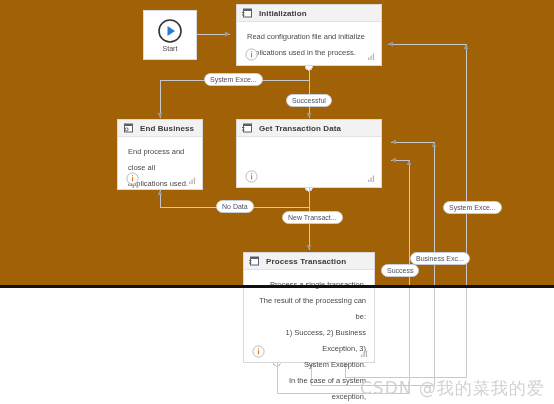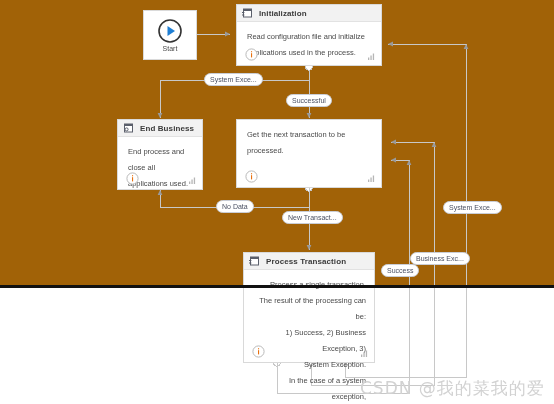--- a/index.html
+++ b/index.html
@@ -243,22 +243,28 @@
       </svg>
       <svg class="grip" viewBox="0 0 8 8">
         <rect x="0" y="5.5" width="1.3" height="2.5" fill="#b5b5b5"></rect>
         <rect x="2.4" y="3.5" width="1.3" height="4.5" fill="#b5b5b5"></rect>
         <rect x="4.8" y="1.5" width="1.3" height="6.5" fill="#b5b5b5"></rect>
       </svg>
     </div>
   </div>
 
   <div class="node" style="left:236px; top:119px; width:146px; height:69px;">
-    <div class="node-body">
-      <div class="node-desc">Get the next transaction to be processed.</div>
+    <div class="node-header">
+      <svg class="hdr-icon" viewBox="0 0 11 11">
+        <rect x="1.5" y="1" width="8" height="8" fill="#ffffff" stroke="#5a5f6b" stroke-width="1"></rect>
+        <rect x="1.5" y="1" width="8" height="2" fill="#5a5f6b"></rect>
+        <rect x="0" y="4" width="2.4" height="1" fill="#5a5f6b"></rect>
+        <rect x="0" y="6.5" width="2.4" height="1" fill="#5a5f6b"></rect>
+      </svg>
+      <span class="node-title">Get Transaction Data</span>
     </div>
     <div class="node-footer">
       <svg class="info-icon" viewBox="0 0 13 13">
         <circle cx="6.5" cy="6.5" r="5.6" fill="#ffffff" stroke="#b9b9b9" stroke-width="1"></circle>
         <rect x="6" y="3.2" width="1.1" height="1.1" fill="#e8700f"></rect>
         <rect x="6" y="5.2" width="1.1" height="4.2" fill="#e8700f"></rect>
       </svg>
       <svg class="grip" viewBox="0 0 8 8">
         <rect x="0" y="5.5" width="1.3" height="2.5" fill="#b5b5b5"></rect>
         <rect x="2.4" y="3.5" width="1.3" height="4.5" fill="#b5b5b5"></rect>

